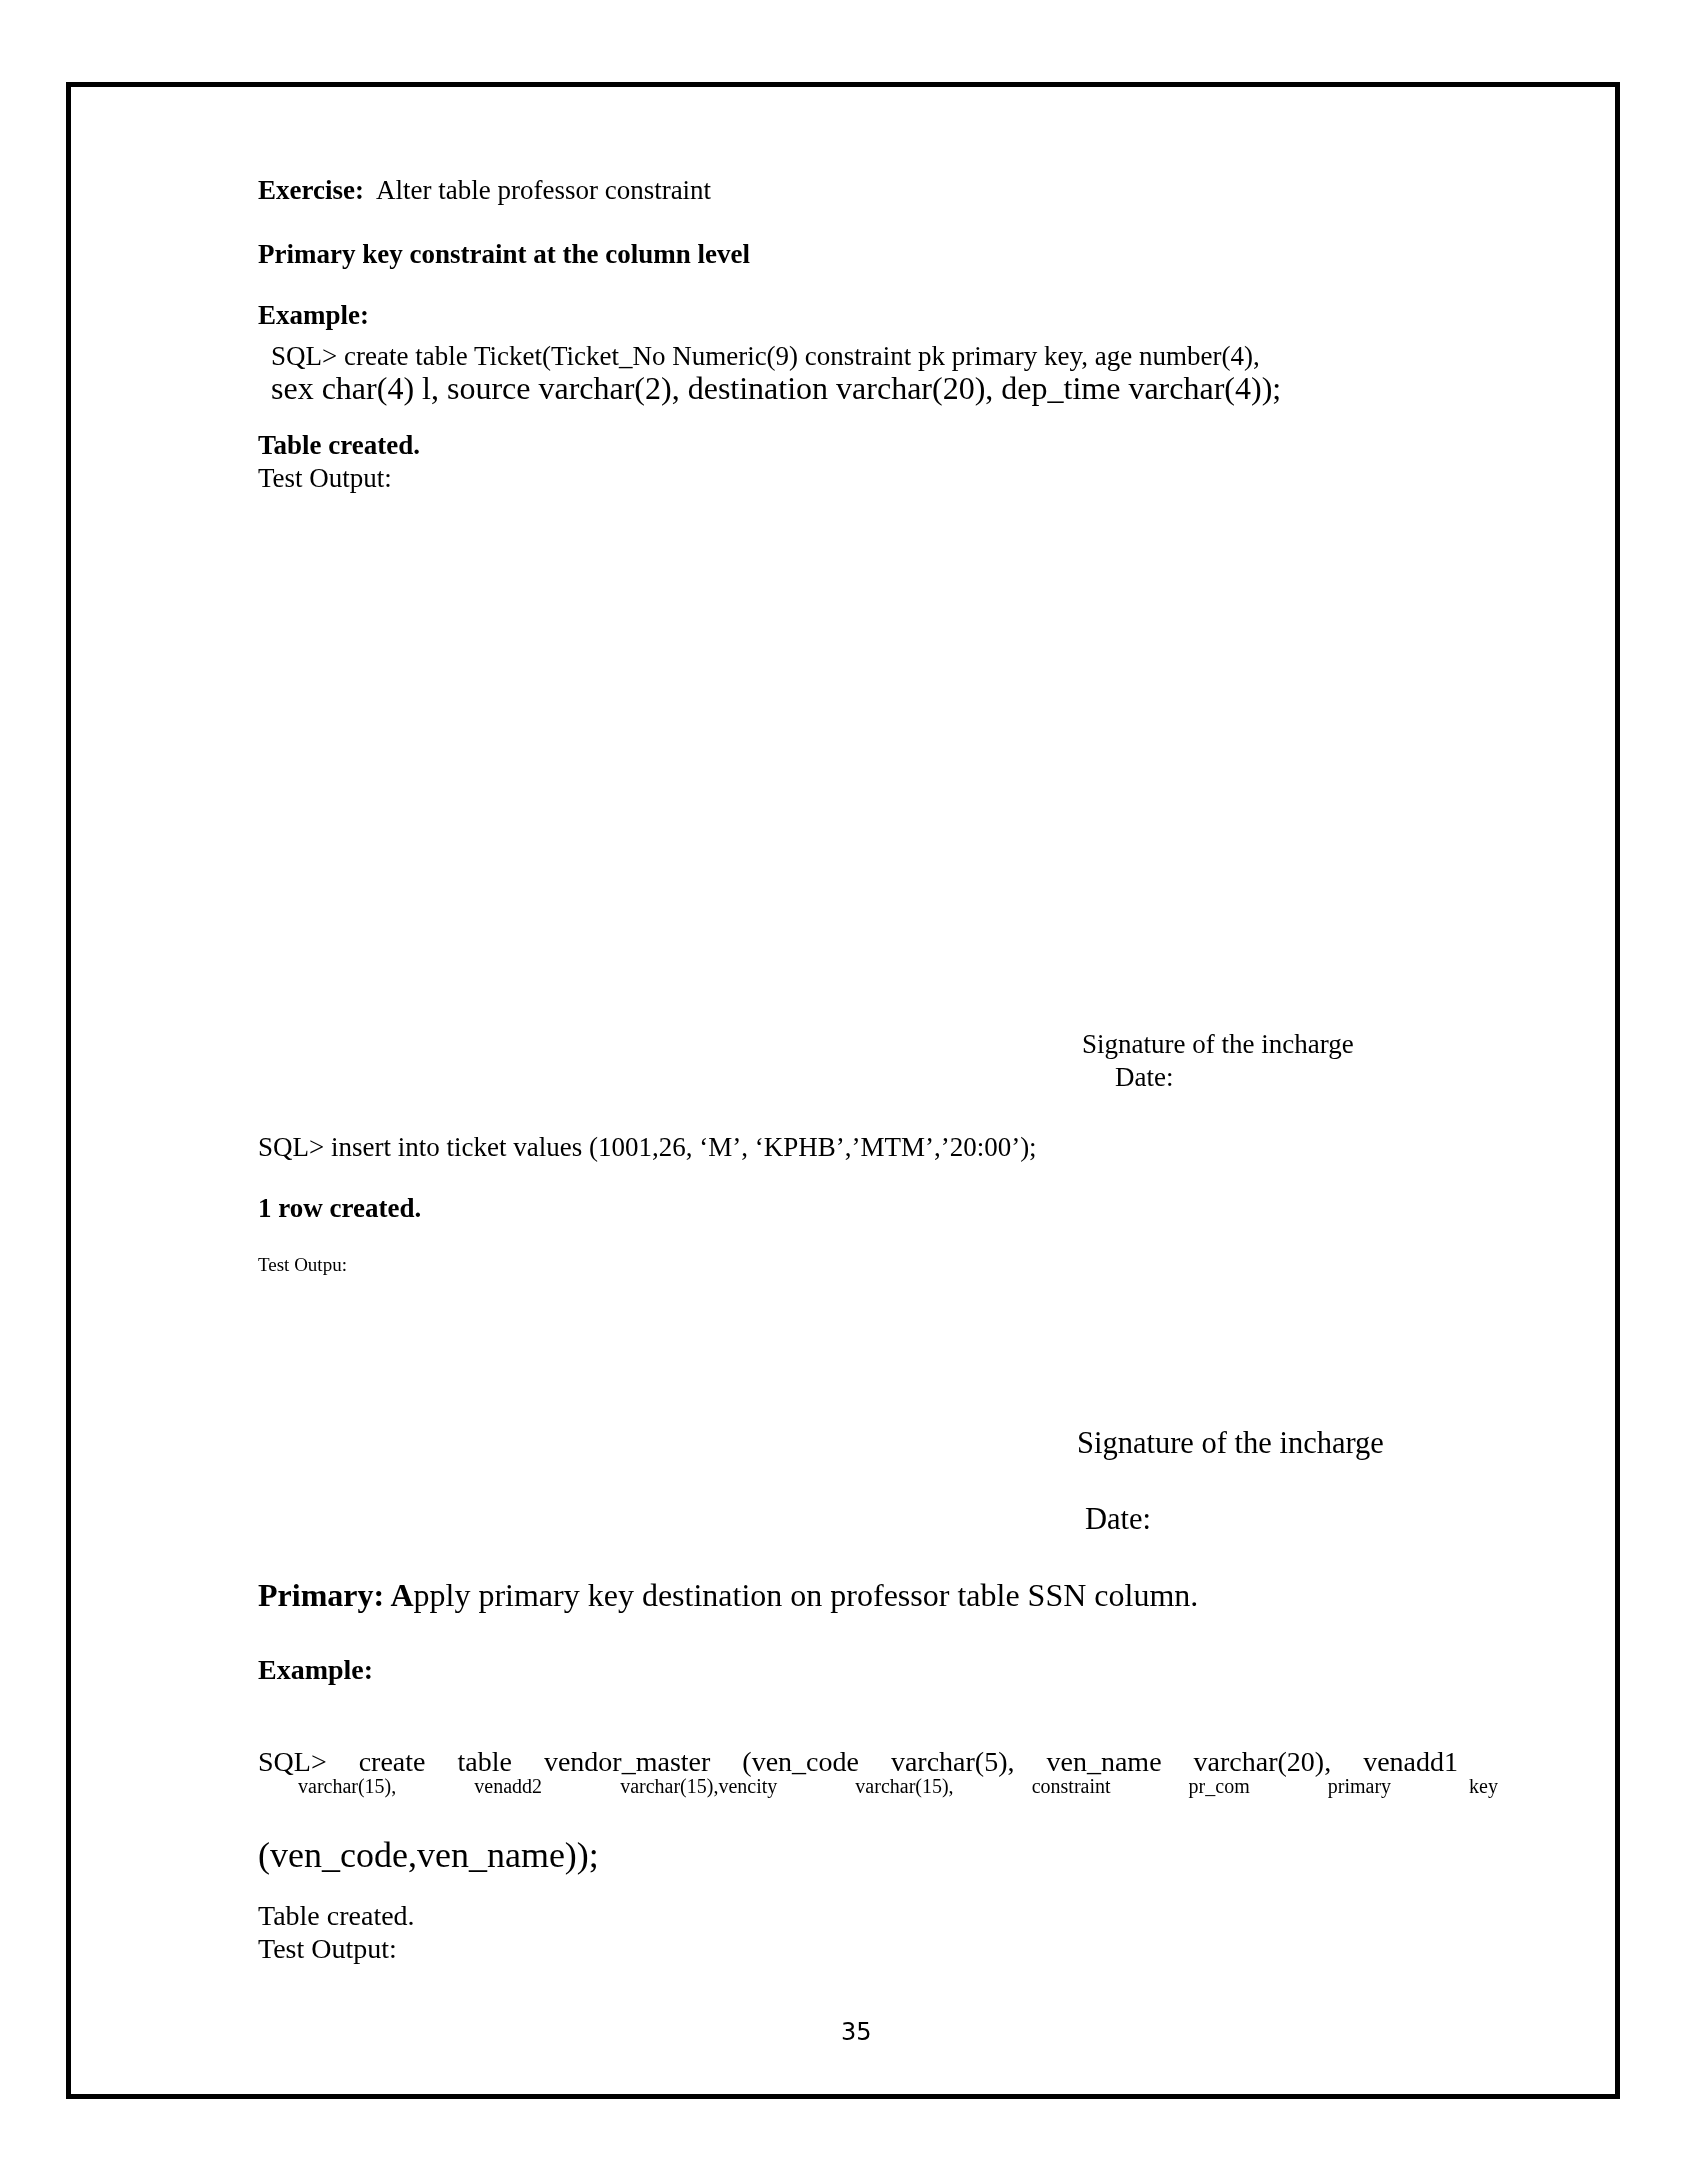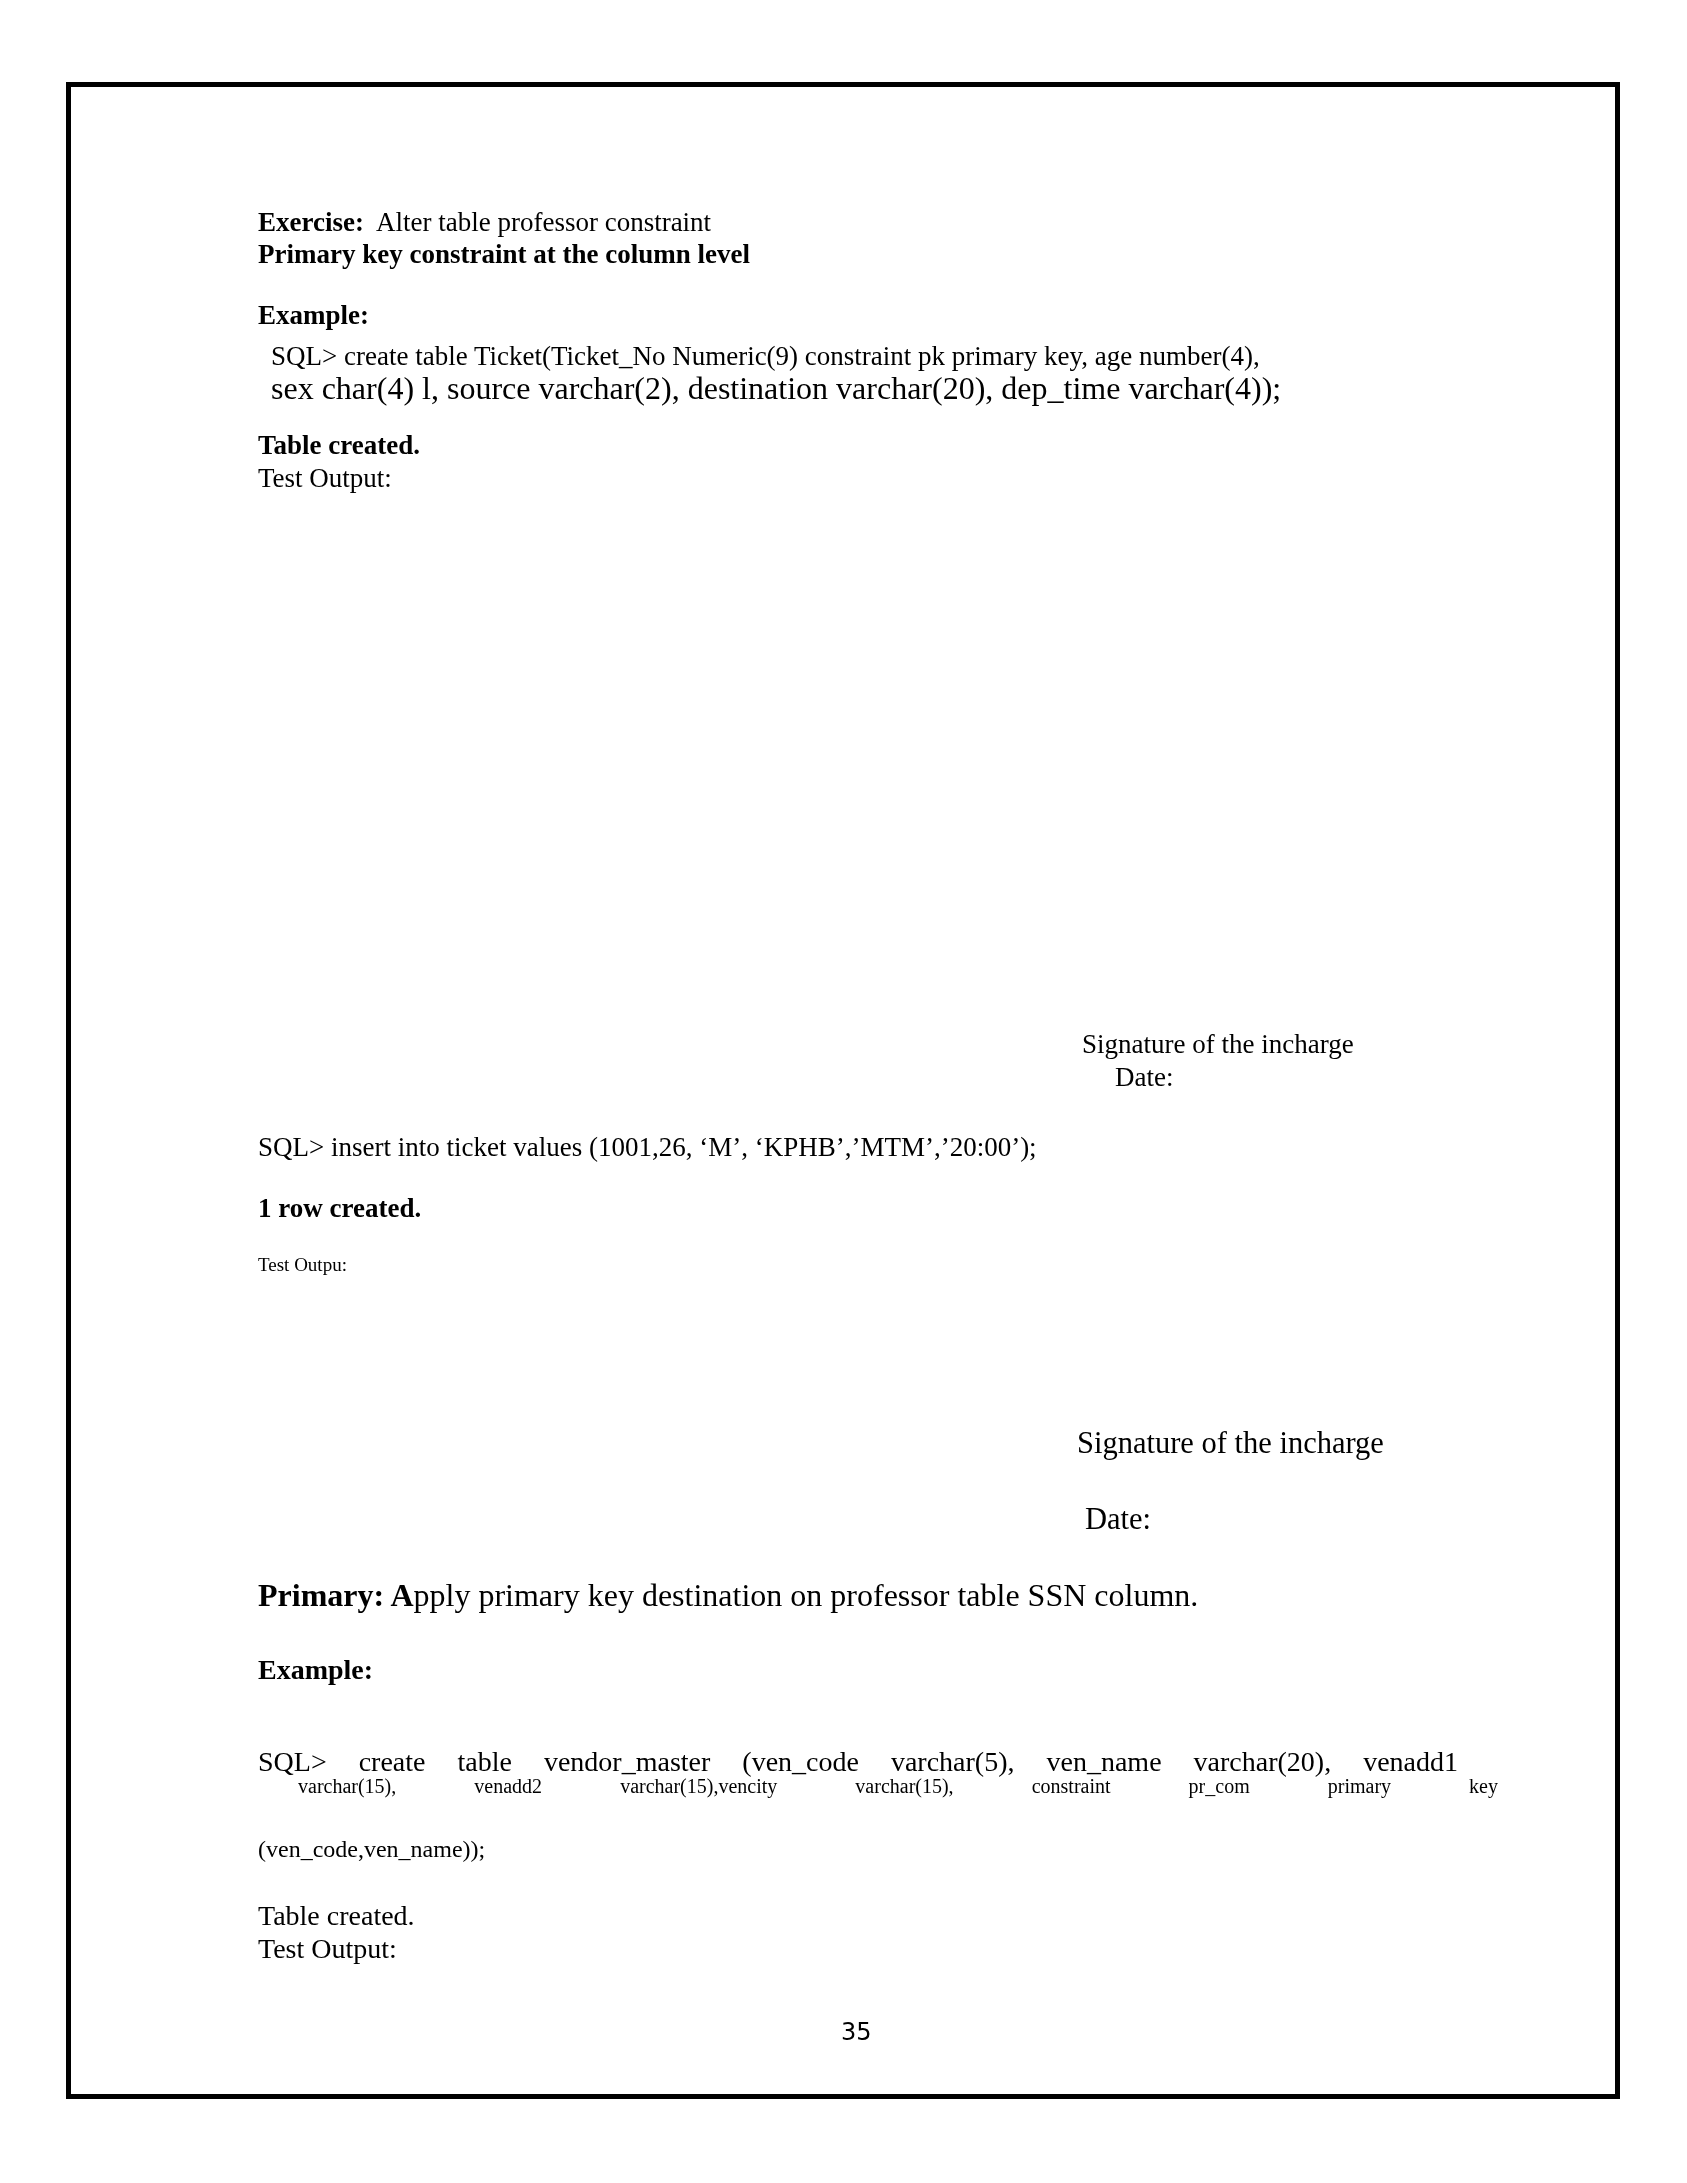--- a/index.html
+++ b/index.html
@@ -22,21 +22,21 @@
   .pagenum {
     position: absolute; font-family: "DejaVu Sans", "Liberation Sans", sans-serif;
     font-size: 24px; line-height: 1; color: #000;
   }
 </style>
 </head>
 <body>
 
 <div class="frame"></div>
 
-<div class="ln" style="left:258px; top:177px; font-size:27px;margin-top:32px;">
+<div class="ln" style="left:258px; top:177px; font-size:27px;">
   <span class="b">Exercise:</span>&nbsp;
   <span>Alter table professor constraint</span>
 </div>
 <div class="ln b" style="left:258px; top:241px; font-size:27px;">Primary key constraint at the column level</div>
 <div class="ln b" style="left:258px; top:302px; font-size:27px;">Example:</div>
 <div class="ln" style="left:271px; top:343px; font-size:27px;">SQL&gt; create table Ticket(Ticket_No Numeric(9) constraint pk primary key, age number(4),</div>
 <div class="ln" style="left:271px; top:372px; font-size:32px;">sex char(4) l, source varchar(2), destination varchar(20), dep_time varchar(4));</div>
 <div class="ln b" style="left:258px; top:432px; font-size:27px;">Table created.</div>
 <div class="ln" style="left:258px; top:465px; font-size:27px;">Test Output:</div>
 
@@ -49,18 +49,18 @@
 
 <div class="ln" style="left:1077px; top:1428px; font-size:30.5px;">Signature of the incharge</div>
 <div class="ln" style="left:1085px; top:1504px; font-size:30.5px;">Date:</div>
 
 <div class="ln" style="left:258px; top:1579px; font-size:32px;">
   <span class="b">Primary: A</span><span>pply primary key destination on professor table SSN column.</span>
 </div>
 <div class="ln b" style="left:258px; top:1656px; font-size:28px;">Example:</div>
 <div class="ln just" style="left:258px; top:1717px; font-size:28px;margin-top:31px;">SQL&gt; create table vendor_master (ven_code varchar(5), ven_name varchar(20), venadd1</div>
 <div class="ln just" style="left:258px; top:1776px; font-size:20px;margin-left:40px;">varchar(15), venadd2 varchar(15),vencity varchar(15), constraint pr_com primary key</div>
-<div class="ln" style="left:258px; top:1837px; font-size:24px;">(ven_code,ven_name));</div>
+<div class="ln" style="left:258px; top:1837px; font-size:36px;">(ven_code,ven_name));</div>
 <div class="ln" style="left:258px; top:1902px; font-size:28px;">Table created.</div>
 <div class="ln" style="left:258px; top:1935px; font-size:28px;">Test Output:</div>
 
 <div class="pagenum" style="left:841px; top:2020px;">35</div>
 
 
 </body></html>

